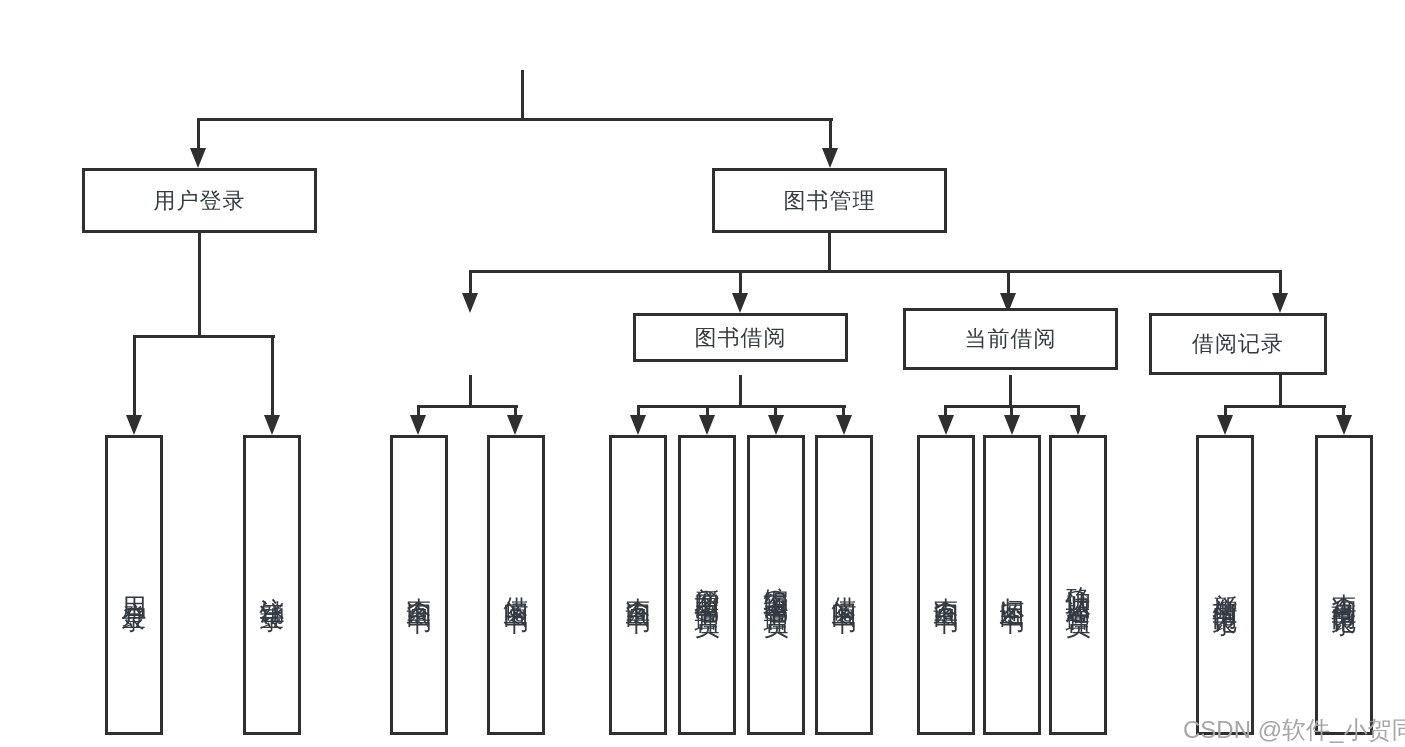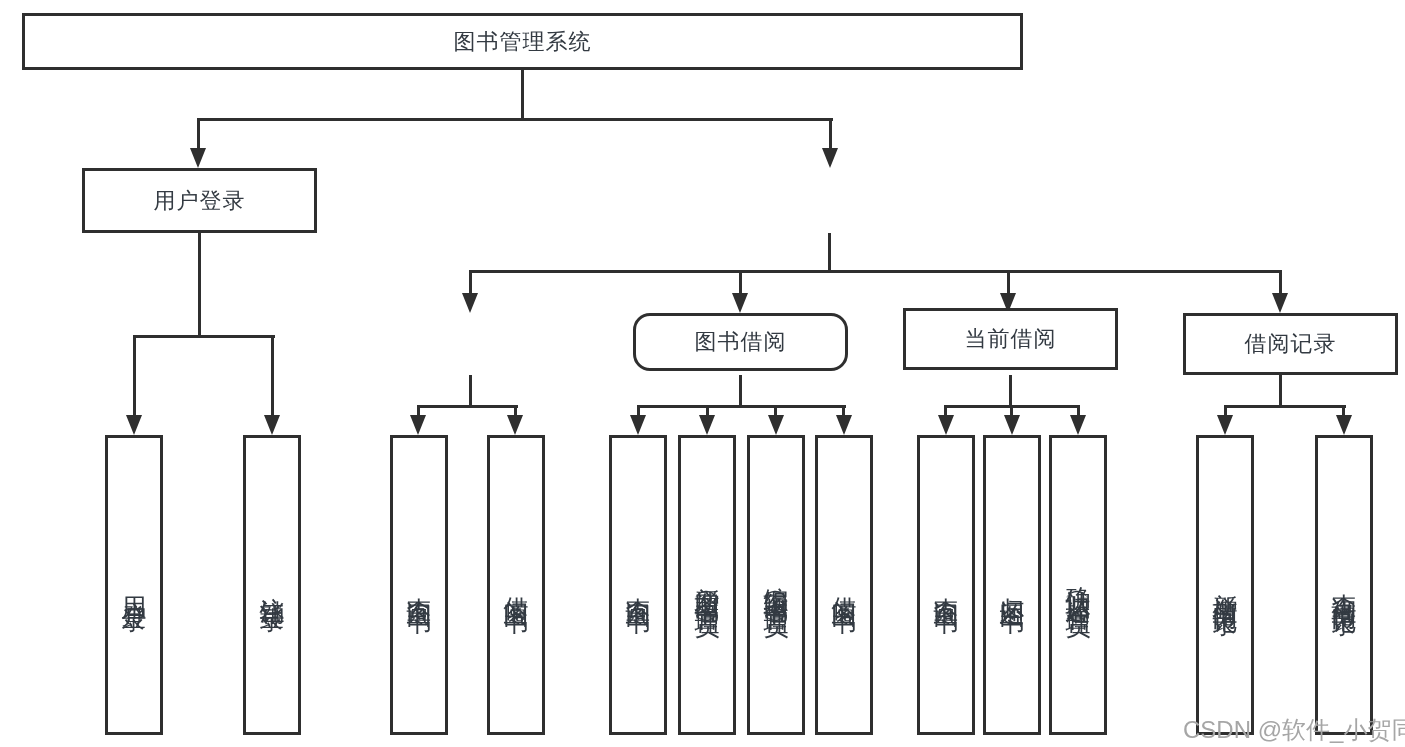--- a/index.html
+++ b/index.html
@@ -31,60 +31,60 @@
   .watermark {
     position:absolute; left:1183px; top:714px; font-size:24px;
     color:#a6a6a6; white-space:nowrap; z-index:6;
   }
 </style>
 </head>
 <body>
 
 <div id="stage">
 
-  <div class="bx" style="left:22px; top:13px; width:1001px; height:57px;">
-    <span>图书管理系统</span>
-  </div>
 
   <div class="vl" style="left:521px; top:70px; height:48px;"></div>
   <div class="hl" style="left:197px; top:118px; width:636px;"></div>
   <div class="vl" style="left:197px; top:118px; height:32px;"></div>
   <div class="ar" style="left:190px; top:148px;"></div>
   <div class="vl" style="left:829px; top:118px; height:32px;"></div>
   <div class="ar" style="left:822px; top:148px;"></div>
 
   <div class="bx" style="left:82px; top:168px; width:235px; height:65px;">
     <span>用户登录</span>
+  </div>
+  <div class="bx" style="left:712px; top:168px; width:235px; height:65px;">
+    <span>图书管理</span>
   </div>
 
   <div class="vl" style="left:198px; top:233px; height:102px;"></div>
   <div class="hl" style="left:133px; top:335px; width:142px;"></div>
   <div class="vl" style="left:133px; top:335px; height:82px;"></div>
   <div class="ar" style="left:126px; top:415px;"></div>
   <div class="vl" style="left:271px; top:335px; height:82px;"></div>
   <div class="ar" style="left:264px; top:415px;"></div>
 
   <div class="vl" style="left:828px; top:233px; height:37px;"></div>
   <div class="hl" style="left:469px; top:270px; width:813px;"></div>
   <div class="vl" style="left:469px; top:270px; height:25px;"></div>
   <div class="ar" style="left:462px; top:293px;"></div>
   <div class="vl" style="left:739px; top:270px; height:25px;"></div>
   <div class="ar" style="left:732px; top:293px;"></div>
   <div class="vl" style="left:1007px; top:270px; height:25px;"></div>
   <div class="ar" style="left:1000px; top:293px;"></div>
   <div class="vl" style="left:1279px; top:270px; height:25px;"></div>
   <div class="ar" style="left:1272px; top:293px;"></div>
 
-  <div class="bx" style="left:633px; top:313px; width:215px; height:58px;border-radius:17px;">
+  <div class="bx" style="left:633px; top:313px; width:215px; height:49px;">
     <span>图书借阅</span>
   </div>
   <div class="bx" style="left:903px; top:308px; width:215px; height:62px;">
     <span>当前借阅</span>
   </div>
-  <div class="bx" style="left:1183px; top:313px; width:215px; height:62px;">
+  <div class="bx" style="left:1149px; top:313px; width:178px; height:62px;">
     <span>借阅记录</span>
   </div>
 
   <div class="vl" style="left:469px; top:375px; height:33px;"></div>
   <div class="hl" style="left:417px; top:405px; width:101px;"></div>
   <div class="vl" style="left:417px; top:405px; height:12px;"></div>
   <div class="ar" style="left:410px; top:415px;"></div>
   <div class="vl" style="left:514px; top:405px; height:12px;"></div>
   <div class="ar" style="left:507px; top:415px;"></div>
 

